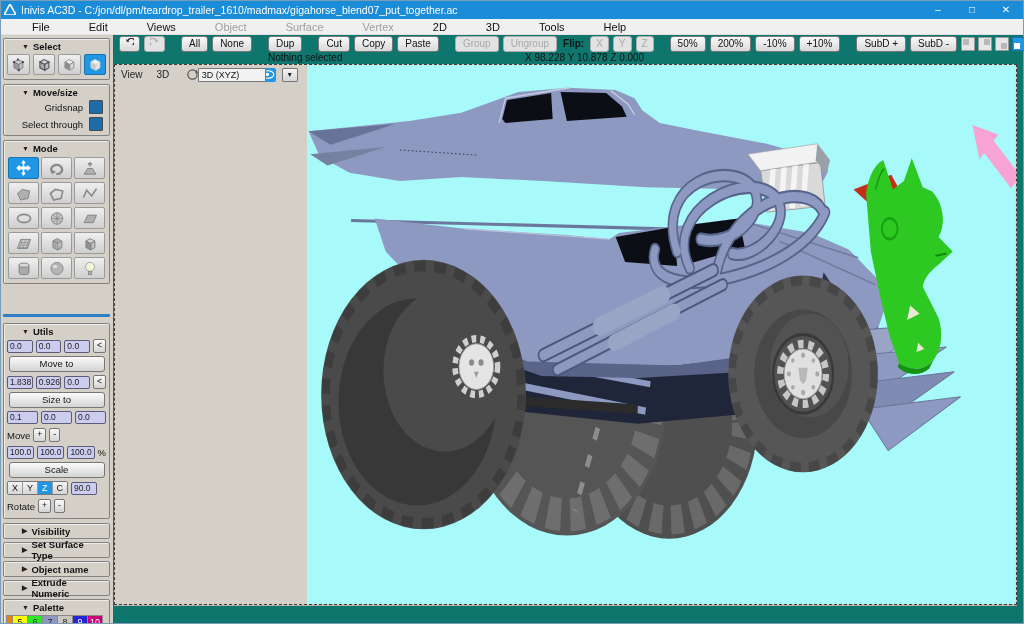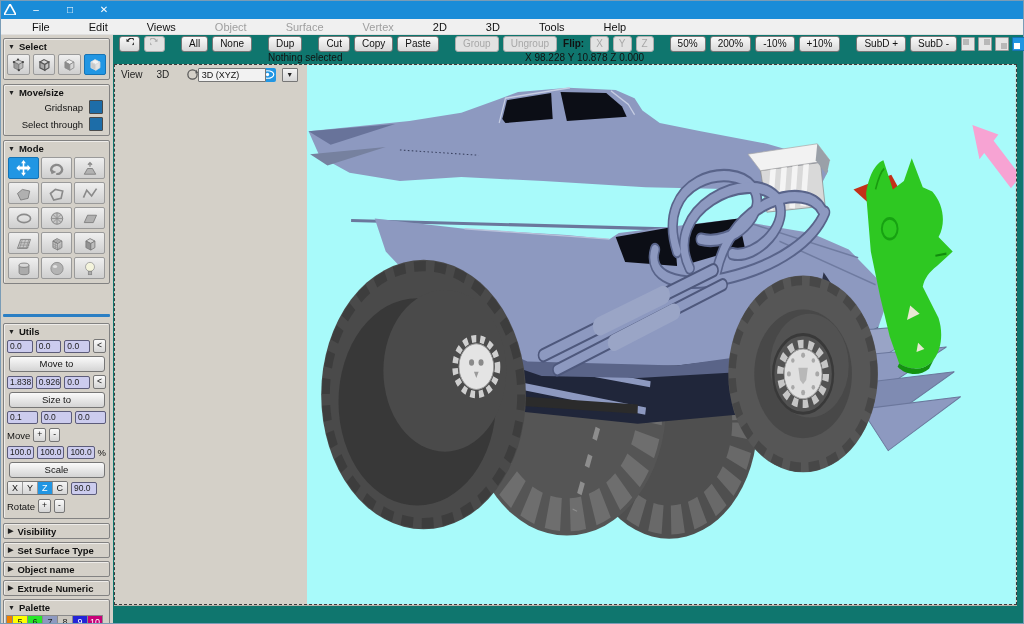--- a/index.html
+++ b/index.html
@@ -39,21 +39,21 @@
   .lay.active i{background:#fff;}
 
   
   .statusrow{height:12px;position:relative;font-size:10px;color:#111;flex:0 0 auto;}
   .statusrow .sel{position:absolute;left:155px;top:0;}
   .statusrow .coords{position:absolute;left:412px;top:0;}
 
   
   .panel{border:1px solid #828282;border-radius:2px;background:#d4d0c8;margin-bottom:4px;
          box-shadow:inset 1px 1px 0 rgba(255,255,255,.6);padding:1px 2px 3px 2px;}
-  .phead{display:flex;align-items:center;gap:4px;font-size:9.5px;font-weight:bold;color:#111;height:12px;padding-left:2px;}
+  .phead{display:flex;align-items:center;gap:4px;font-size:9.5px;font-weight:bold;color:#111;height:12px;padding-left:16px;}
   .phead .tri{font-size:7px;color:#222;}
   .panel.collapsed{padding:1px 2px;margin-bottom:3px;}
   .icon-row{display:flex;gap:3px;padding:2px 1px 1px 1px;}
   .icon-btn{width:22px;height:19px;border:1px solid #9a9a9a;border-radius:2px;background:linear-gradient(#efefef,#cfcfcf);
             display:flex;align-items:center;justify-content:center;cursor:default;}
   .icon-btn.active{background:var(--accent_blue);border-color:#1673b4;}
   .mode-grid{display:grid;grid-template-columns:repeat(3,30px);grid-gap:3px 3px;padding:3px 1px 1px 2px;}
   .mode-grid .icon-btn{width:29px;height:20px;}
 
   .optrow{display:flex;align-items:center;justify-content:flex-end;gap:6px;font-size:9.5px;color:#111;padding:2px 4px 1px 0;}
@@ -109,20 +109,21 @@
 <body>
 
 <div class="window">
 
   <div class="titlebar">
     <span class="applogo">
       <svg width="12" height="11" viewBox="0 0 12 11">
           <path d="M6 0 L12 11 L0 11 Z" fill="none" stroke="#fff" stroke-width="1.6"></path>
         </svg>
     </span>
+    <span class="title">Inivis AC3D - C:/jon/dl/pm/teardrop_trailer_1610/madmax/gigahorse_blend07_put_together.ac</span>
     <span class="wctl">–</span>
     <span class="wctl">□</span>
     <span class="wctl">✕</span>
   </div>
 
   <div class="menubar">
     <span>File</span>
     <span>Edit</span>
     <span>Views</span>
     <span class="disabled">Object</span>

